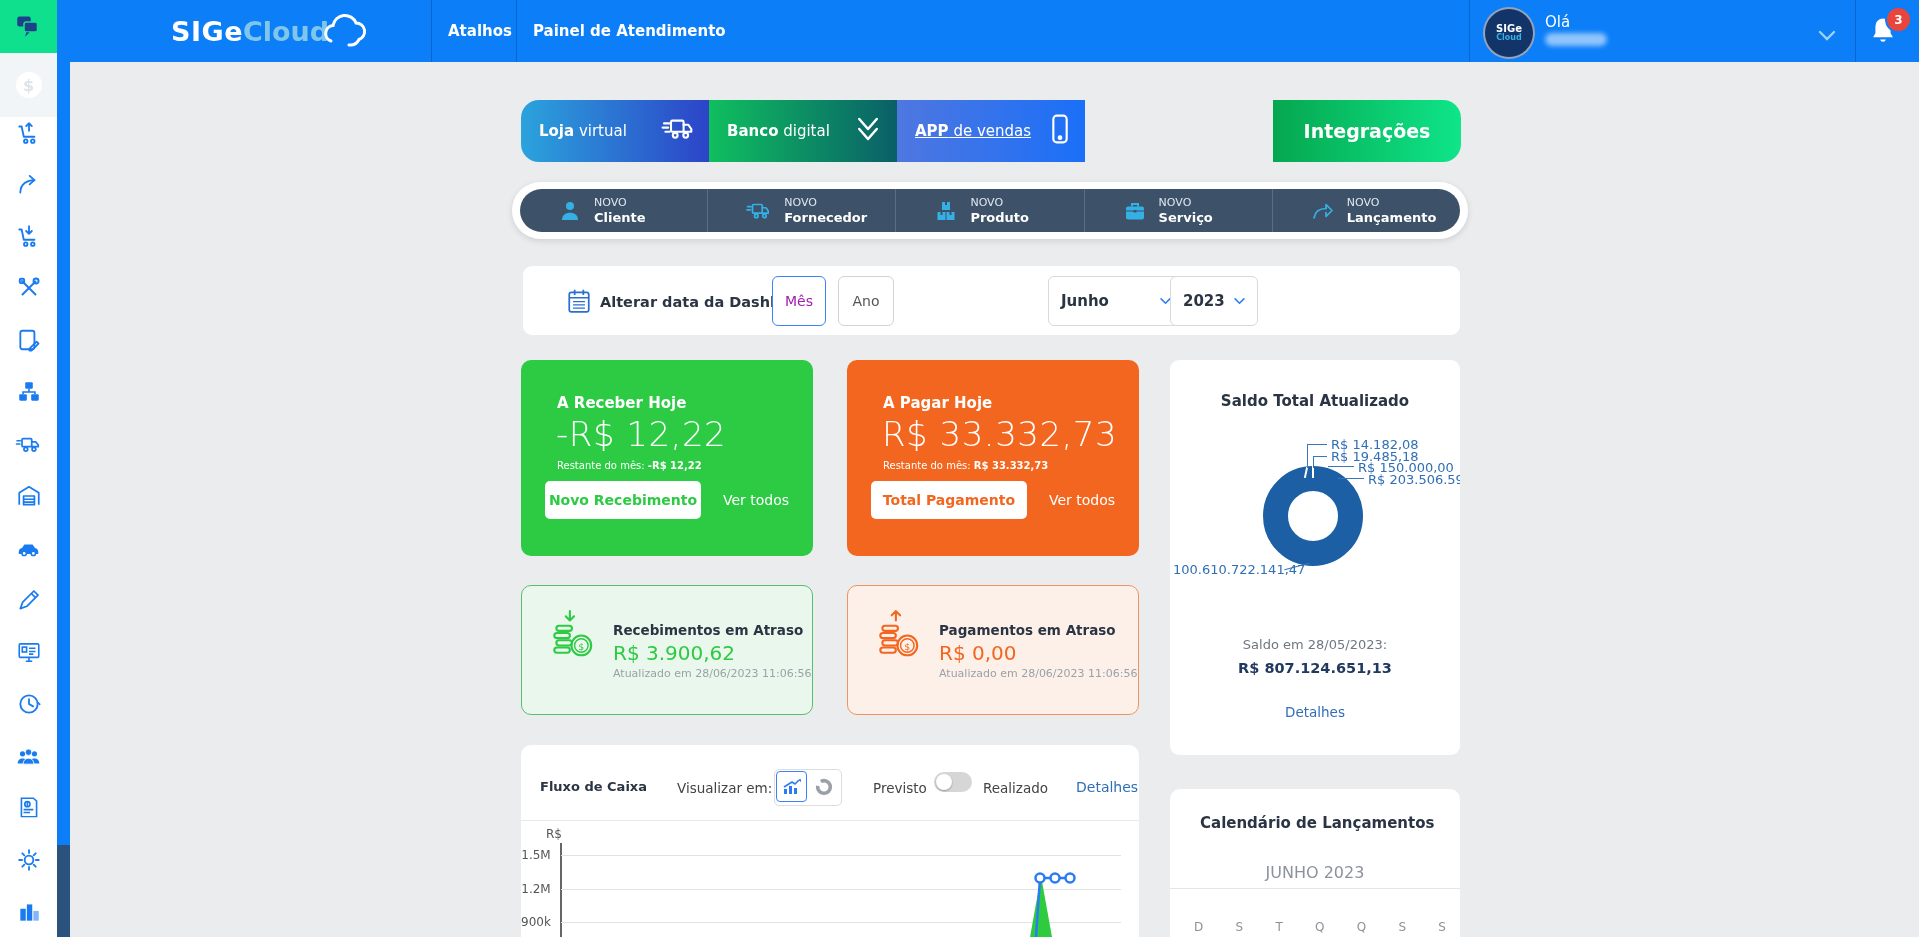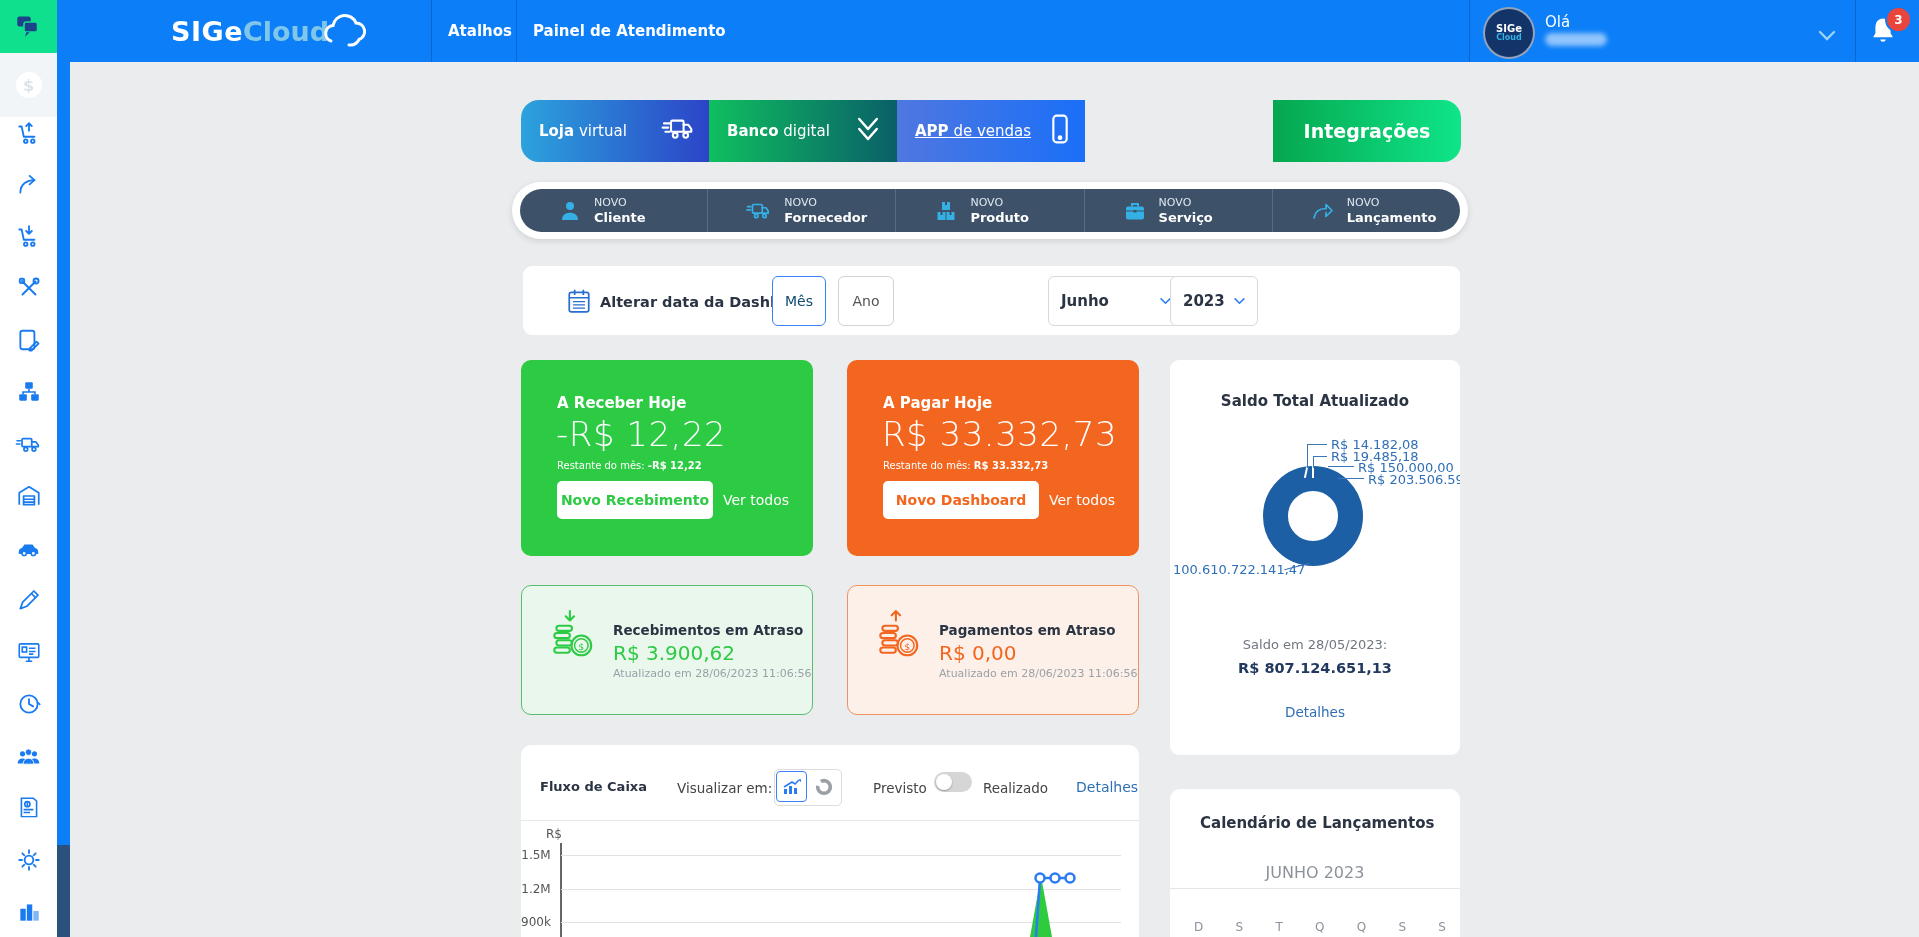--- a/index.html
+++ b/index.html
@@ -49,21 +49,21 @@
   .filter-label{font-size:14.5px;font-weight:bold;color:#2b3443;}
   .tbtn{top:276px;height:48px;border-radius:6px;background:#fff;display:flex;align-items:center;justify-content:center;font-size:14px;cursor:pointer;}
   .sel{top:276px;height:48px;border:1px solid #d5dade;border-radius:6px;background:#fff;display:flex;align-items:center;
        font-size:15px;font-weight:bold;color:#2b3443;cursor:pointer;padding:0 12px;justify-content:space-between;}
   .chev{width:11px;height:7px;}
   
   .mcard{top:360px;width:292px;height:196px;border-radius:10px;color:#fff;}
   .mcard .mt{position:absolute;left:36px;top:34px;font-size:15px;font-weight:bold;}
   .mcard .ma{position:absolute;left:35px;top:54px;font-size:34px;font-weight:300;letter-spacing:.5px;}
   .mcard .mr{position:absolute;left:36px;top:100px;font-size:10px;}
-  .mcard .mbtn{position:absolute;left:36px;top:121px;width:156px;height:38px;background:#fff;border-radius:5px;
+  .mcard .mbtn{position:absolute;left:24px;top:121px;width:156px;height:38px;background:#fff;border-radius:5px;
                display:flex;align-items:center;justify-content:center;font-size:14px;font-weight:bold;cursor:pointer;}
   .mcard .mver{position:absolute;left:202px;top:132px;font-size:14px;cursor:pointer;}
   
   .acard{top:585px;width:290px;height:128px;border-radius:10px;border:1px solid;}
   .acard .at{position:absolute;left:91px;top:36px;font-size:13.5px;font-weight:bold;color:#2b3443;}
   .acard .av{position:absolute;left:91px;top:55px;font-size:20px;}
   .acard .au{position:absolute;left:91px;top:81px;font-size:11px;color:#9aa1a9;}
   
   .donut{left:1263px;top:466px;width:100px;height:100px;border-radius:50%;border:25px solid #1c5fa5;box-sizing:border-box;}
   .dlabel{font-size:13px;color:#2f6fb5;white-space:nowrap;}
@@ -361,21 +361,21 @@
 
   <div class="abs card" style="left:523px;top:266px;width:937px;height:69px"></div>
   <div class="abs" style="left:567px;top:288px">
     <svg width="24" height="26" viewBox="0 0 22 24" fill="none" stroke="#2a6fd0" stroke-width="1.6">
       <rect x="2" y="4" width="18" height="18" rx="2"></rect>
         <path d="M7 1.5v5M15 1.5v5M2 9h18"></path>
       <path d="M5.5 12.5h11M5.5 15.5h11M5.5 18.5h11" stroke-width="1.1"></path>
     </svg>
   </div>
   <div class="abs filter-label" style="left:600px;top:294px">Alterar data da Dashboard</div>
-  <div class="abs tbtn" style="left:772px;width:52px;border:1.5px solid #3b82f6;color:#0c4a6e">Mês</div>
+  <div class="abs tbtn" style="left:772px;width:52px;border:1.5px solid #3b82f6;color:#a21caf">Mês</div>
   <div class="abs tbtn" style="left:838px;width:54px;border:1px solid #cfd4d9;color:#555">Ano</div>
   <div class="abs sel" style="left:1048px;width:110px">
     <span>Junho</span>
     <svg class="chev" viewBox="0 0 12 8">
         <path d="M1 1l5 5 5-5" fill="none" stroke="#2e7ef7" stroke-width="1.8" stroke-linecap="round"></path>
       </svg>
   </div>
   <div class="abs sel" style="left:1170px;width:62px">
     <span>2023</span>
     <svg class="chev" viewBox="0 0 12 8">
@@ -388,21 +388,21 @@
     <div class="ma">-R$ 12,22</div>
     <div class="mr"><span>Restante do mês: </span><b>-R$ 12,22</b></div>
     <div class="mbtn" style="color:#2dca44">Novo Recebimento</div>
     <div class="mver">Ver todos</div>
   </div>
 
   <div class="abs mcard" style="left:847px;background:#f2661f">
     <div class="mt">A Pagar Hoje</div>
     <div class="ma">R$ 33.332,73</div>
     <div class="mr"><span>Restante do mês: </span><b>R$ 33.332,73</b></div>
-    <div class="mbtn" style="color:#f2661f">Novo Dashboard</div>
+    <div class="mbtn" style="color:#f2661f">Total Pagamento</div>
     <div class="mver">Ver todos</div>
   </div>
 
   <div class="abs acard" style="left:521px;background:#eaf7ec;border-color:#58bd6e">
     <div class="abs" style="left:28px;top:22px">
       <svg width="46" height="52" viewBox="0 0 44 50" fill="none" stroke="#2dca44" stroke-width="2" stroke-linecap="round">
         <path d="M19 3v9m0 0l-4-4m4 4l4-4"></path>
         <rect x="6" y="17" width="15" height="5" rx="2.5"></rect>
           <rect x="4" y="24" width="15" height="5" rx="2.5"></rect>
         <rect x="6" y="31" width="15" height="5" rx="2.5"></rect>

